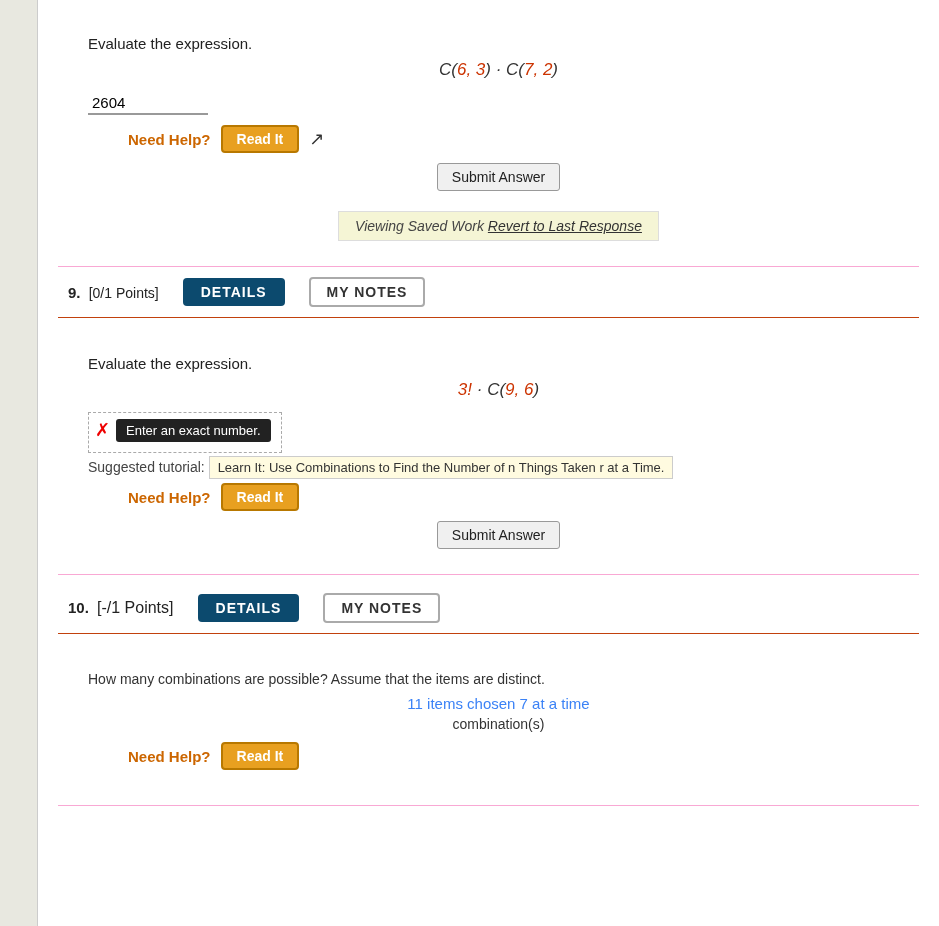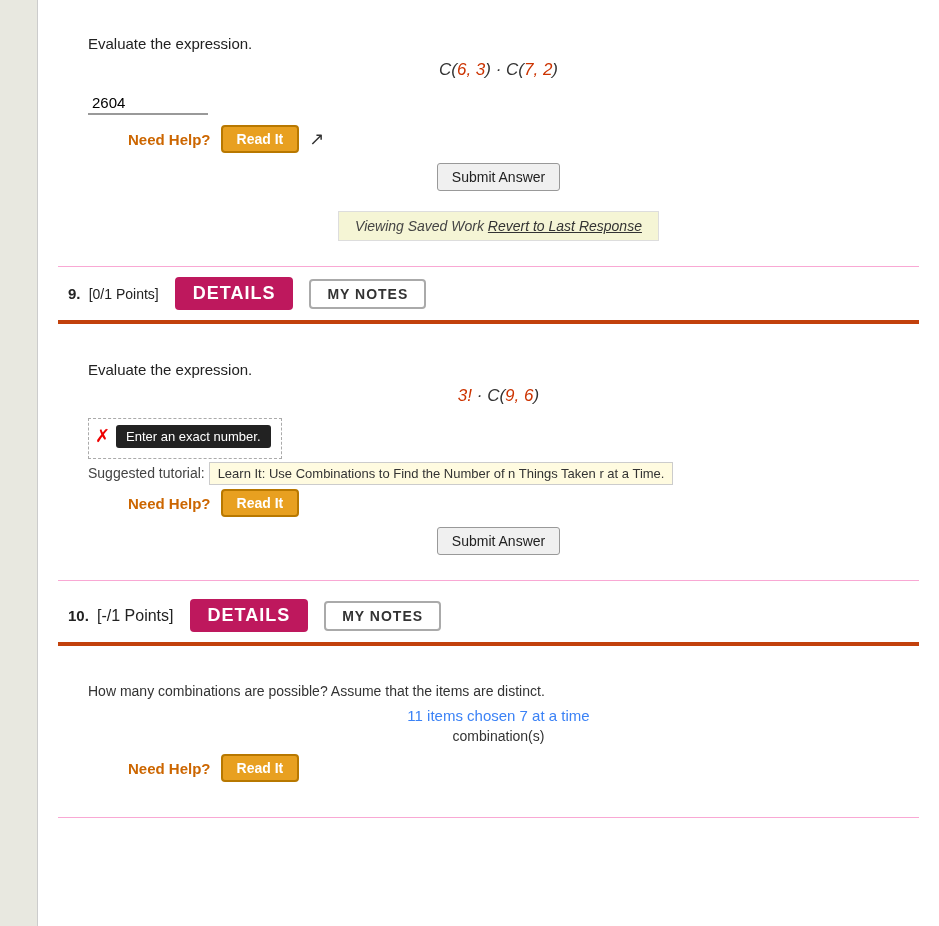--- a/index.html
+++ b/index.html
@@ -113,39 +113,39 @@
     .viewing-saved a {
       color: #333;
       text-decoration: underline;
       cursor: pointer;
     }
 
     
     .question-header {
       display: flex;
       align-items: center;
-      gap: 16px;
+      gap: 24px;
       margin-bottom: 12px;
       padding: 10px 10px 10px 10px;
-      border-bottom: 4px solid #c2410c;
+      border-bottom: 1px solid #c2410c;
       background: #fff;
     }
     .question-number {
       font-weight: bold;
       font-size: 15px;
       color: #222;
       min-width: 90px;
     }
     .details-btn {
-      background: #be185d;
+      background: #0c4a6e;
       color: #fff;
       border: none;
       border-radius: 4px;
       padding: 6px 18px;
-      font-size: 18px;
+      font-size: 14px;
       font-weight: bold;
       cursor: pointer;
       letter-spacing: 1px;
     }
     .my-notes-btn {
       background: #fff;
       color: #333;
       border: 2px solid #aaa;
       border-radius: 4px;
       padding: 5px 16px;

